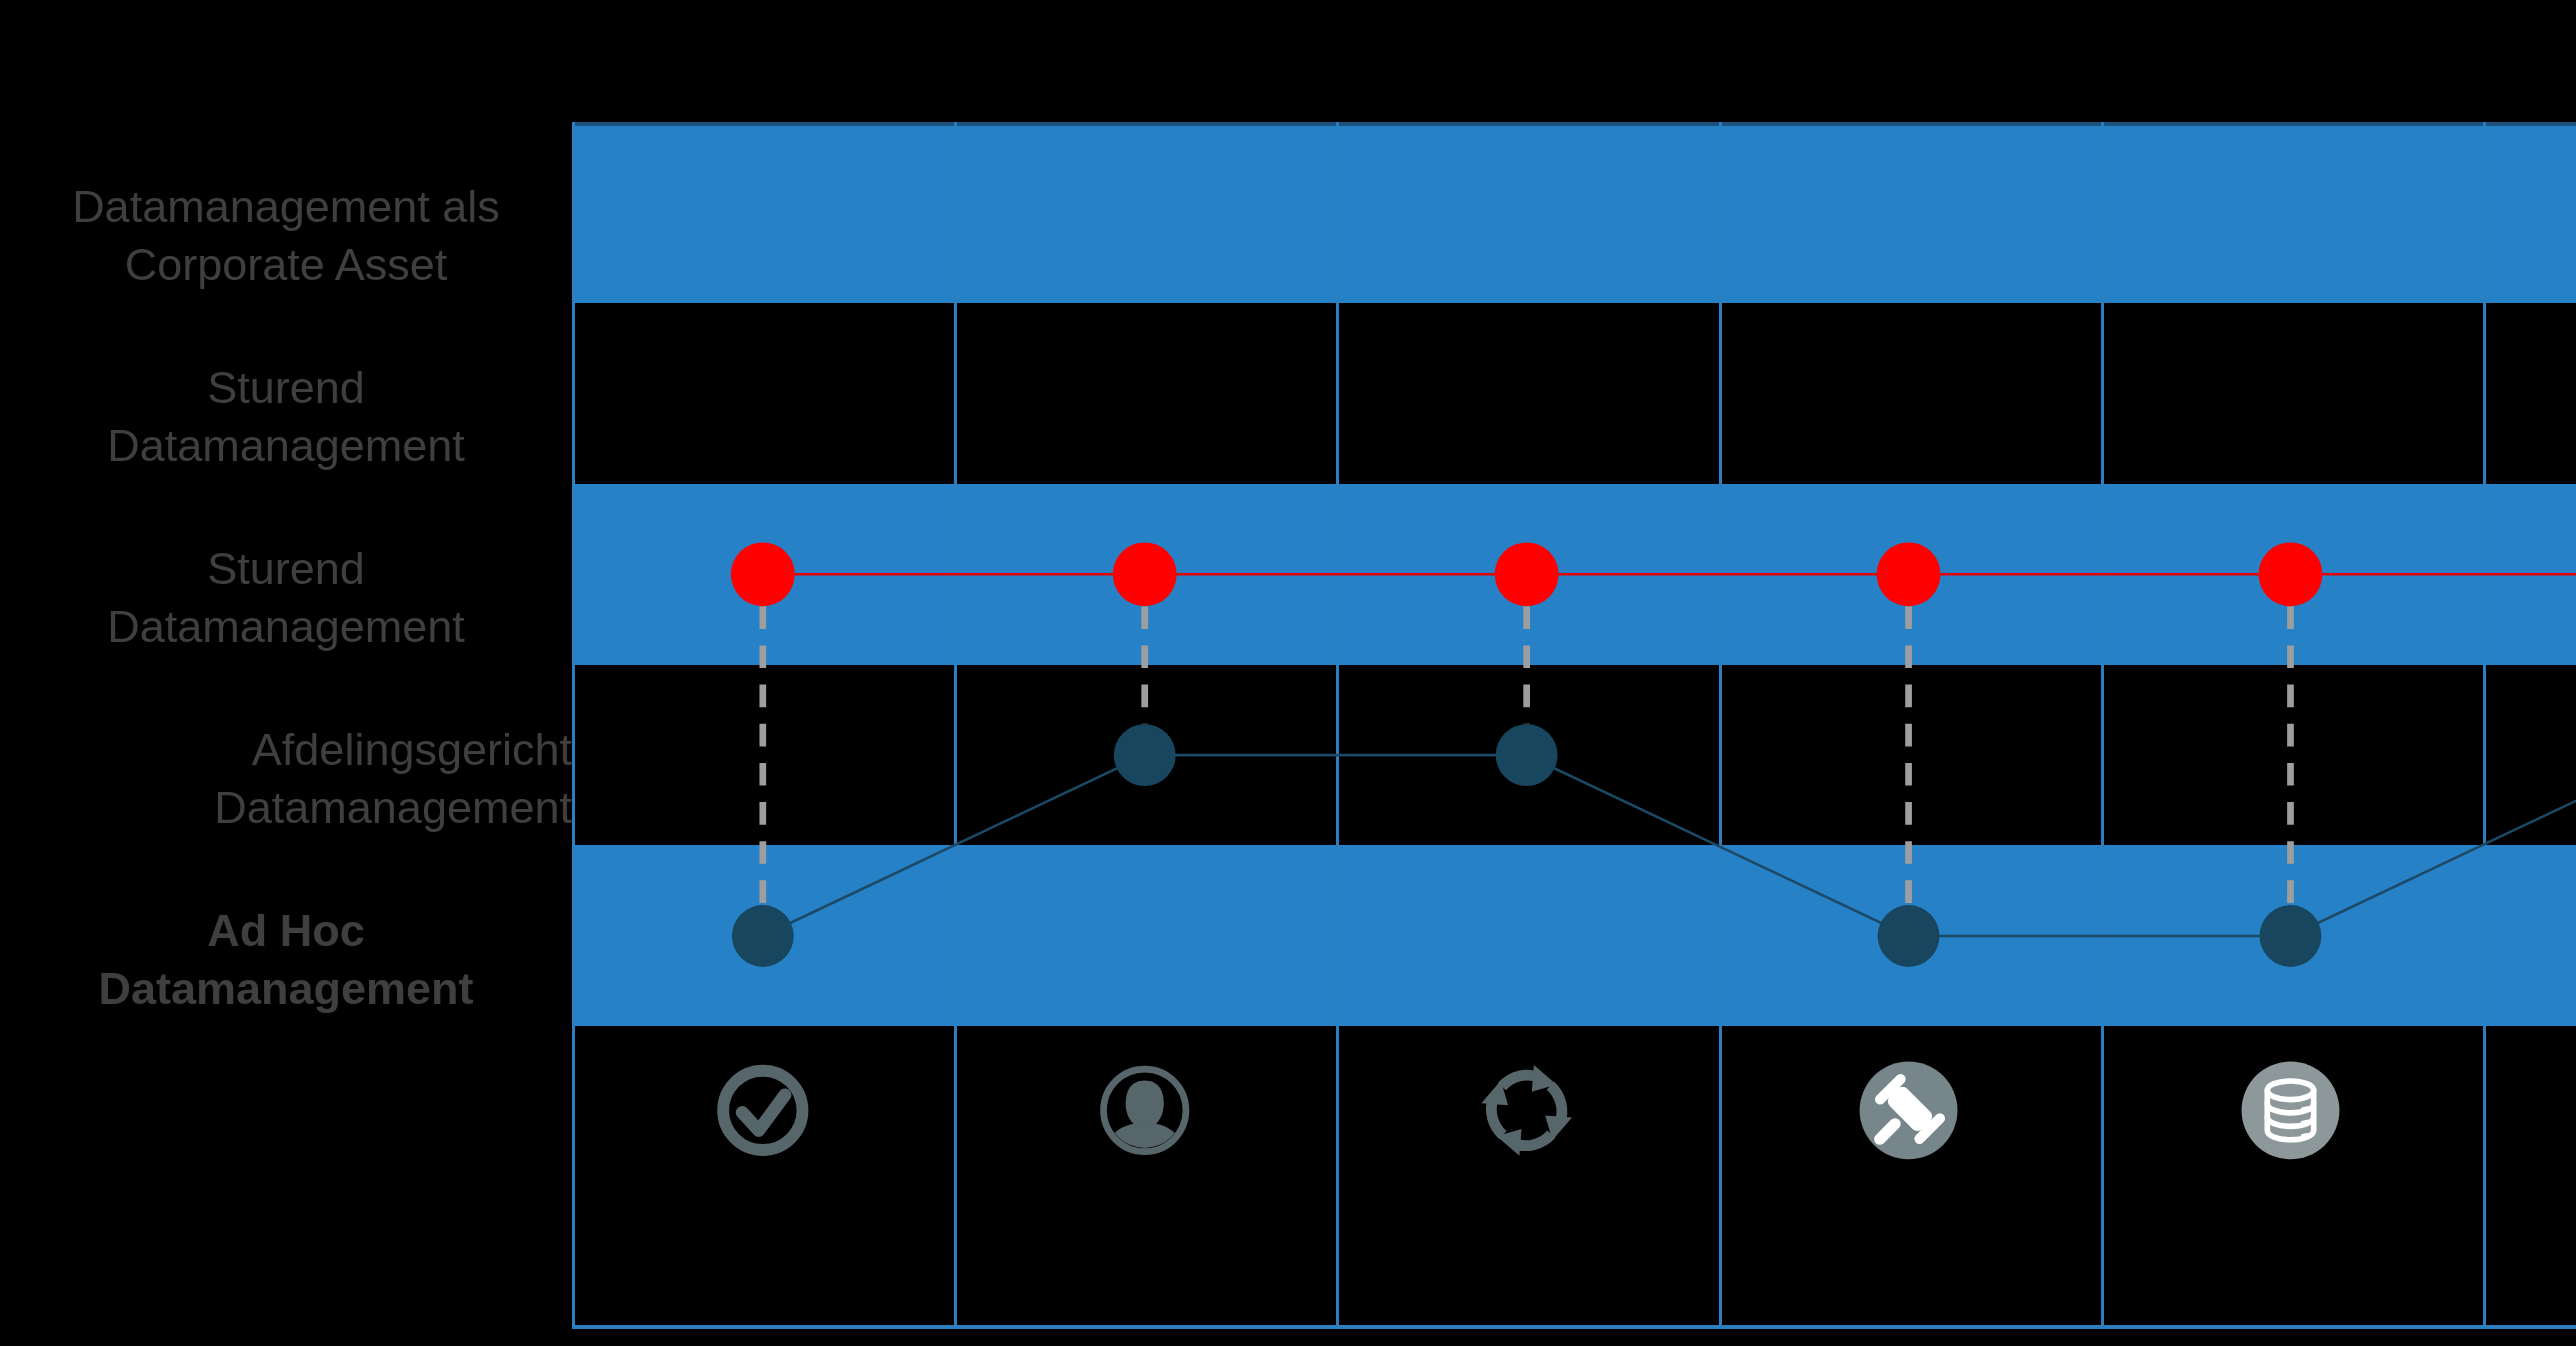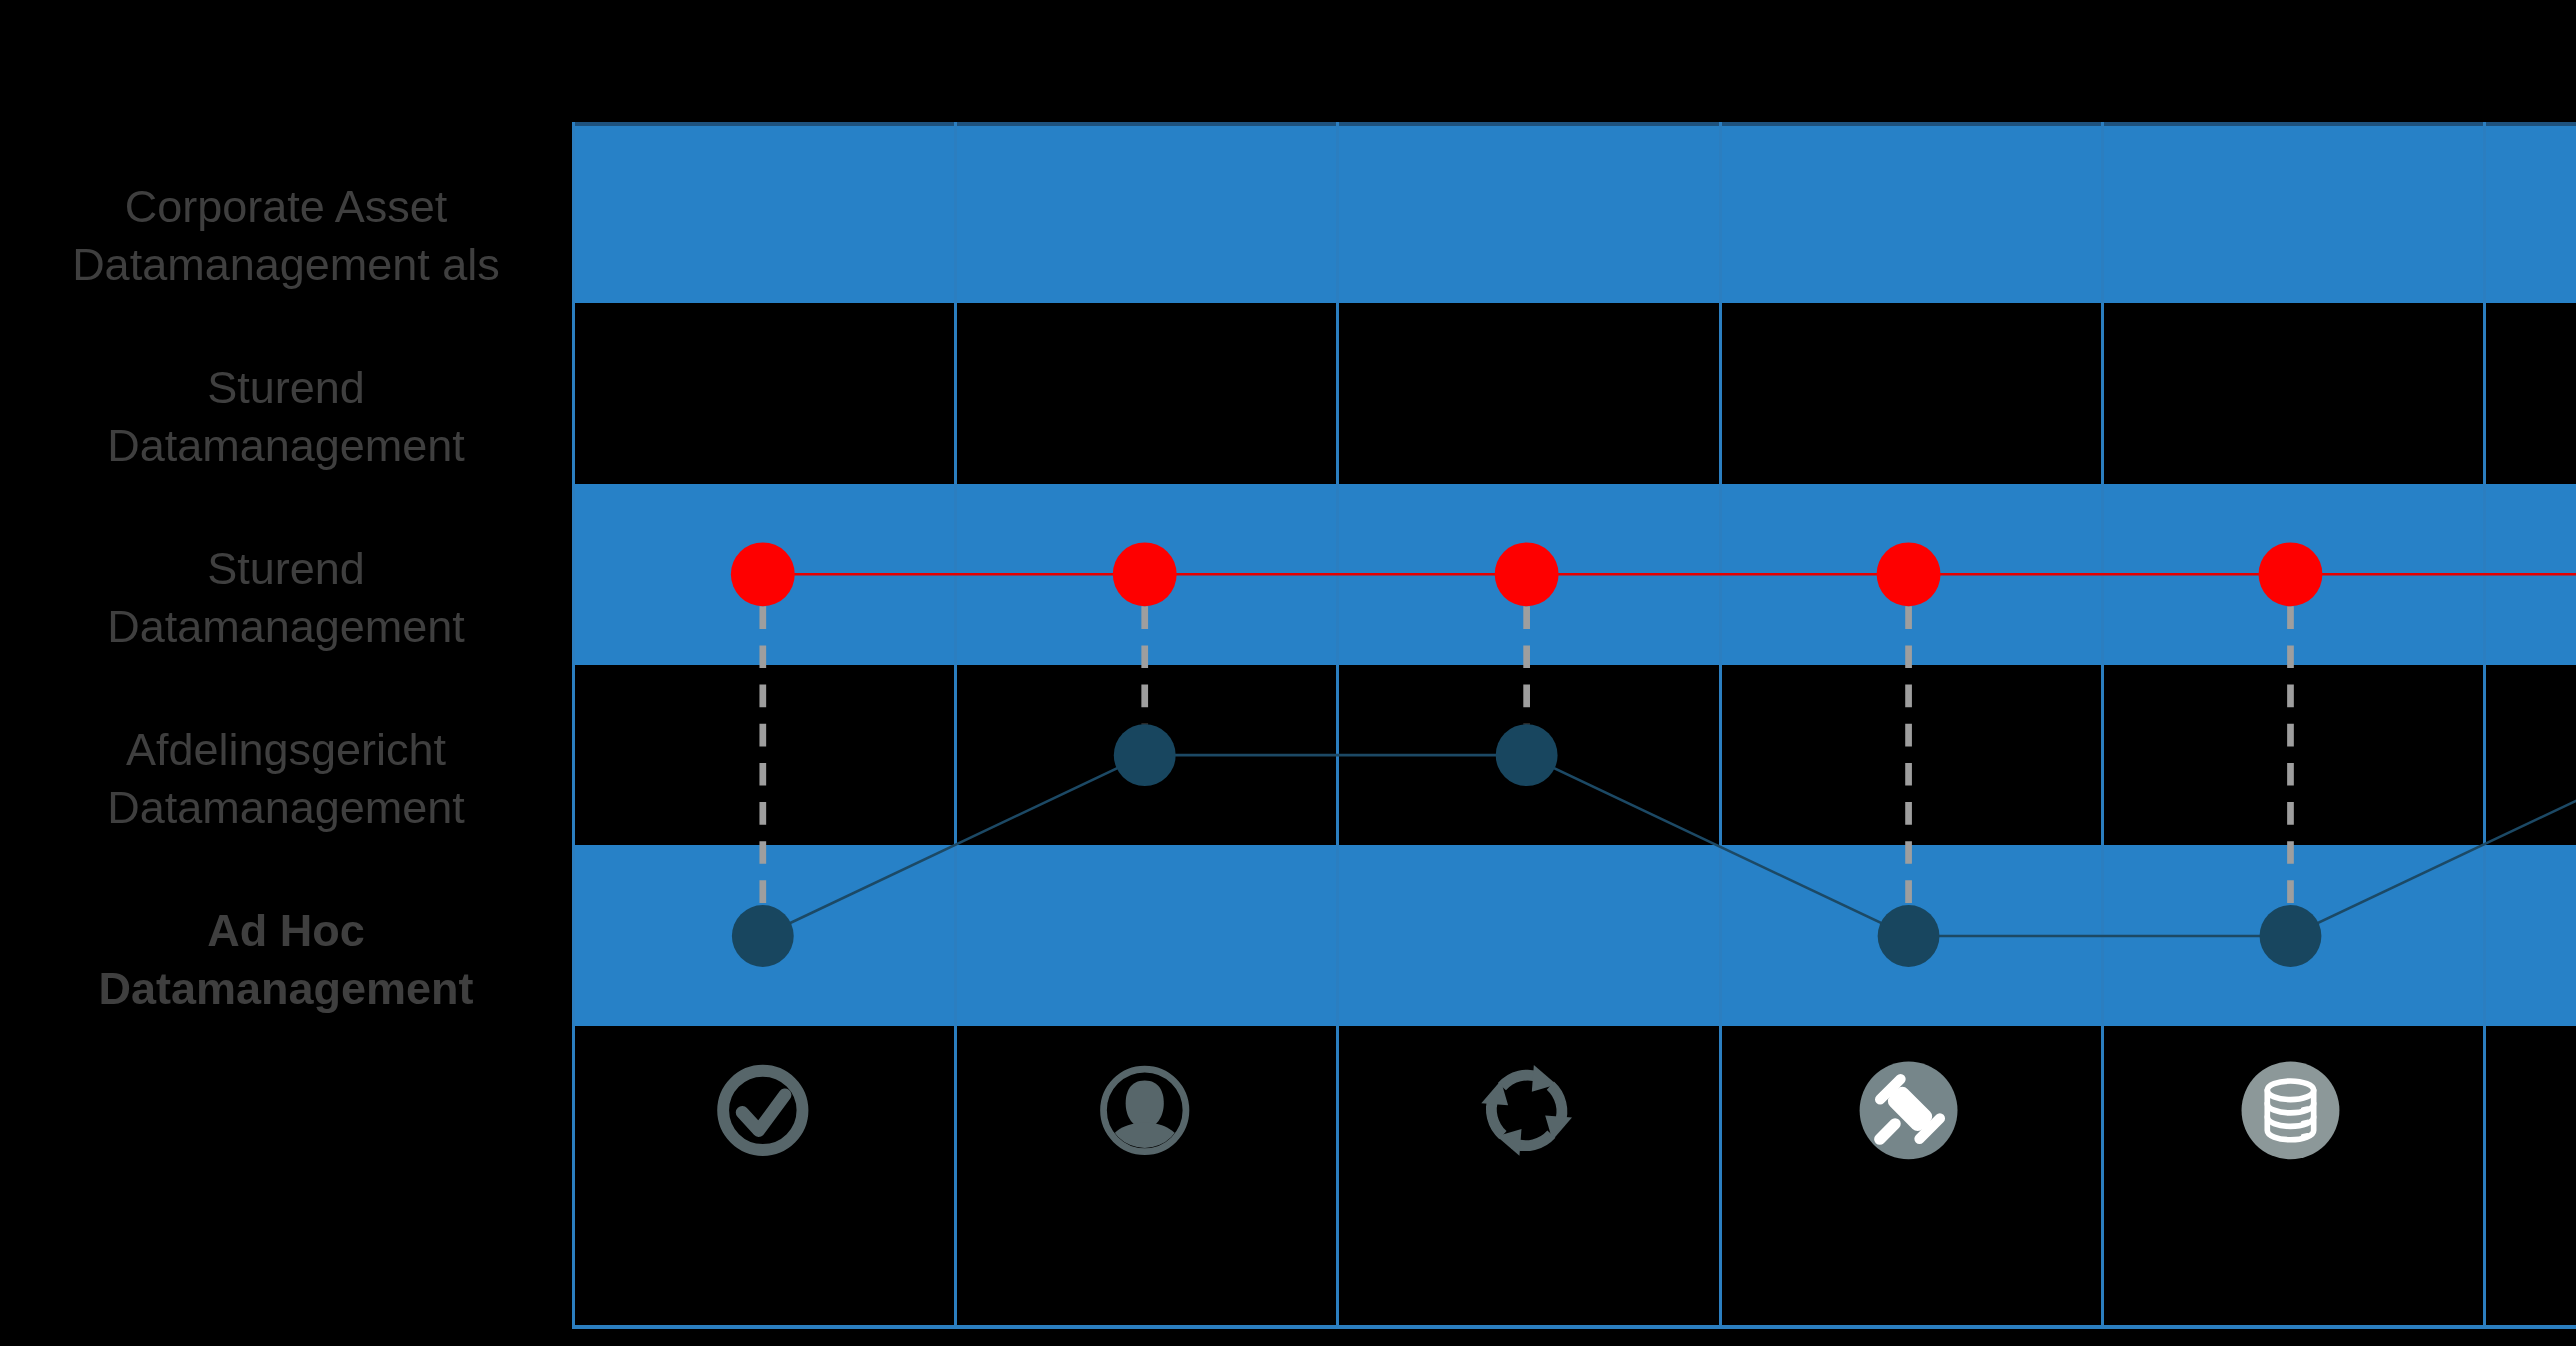--- a/index.html
+++ b/index.html
@@ -20,32 +20,32 @@
                  background:var(--grid-blue,#2B7EC0);}
   .vline{position:absolute;top:122px;height:1207px;width:3.1px;background:var(--grid-blue,#2B7EC0);}
   svg.overlay{position:absolute;left:0;top:0;}
 </style>
 </head>
 <body>
 
 <div class="stage" style="--bg: #000000; --band-blue: #2781C7; --grid-blue: #2B7EC0; --top-border: #1E527E; --label-gray: #3F3F3F;">
 
   <div class="row-label" style="top:145px;height:181px;">
+    <span class="label-line">Datamanagement als</span>
     <span class="label-line">Corporate Asset</span>
-    <span class="label-line">Datamanagement als</span>
   </div>
   <div class="row-label" style="top:326px;height:181px;">
     <span class="label-line">Sturend</span>
     <span class="label-line">Datamanagement</span>
   </div>
   <div class="row-label" style="top:507px;height:181px;">
     <span class="label-line">Sturend</span>
     <span class="label-line">Datamanagement</span>
   </div>
-  <div class="row-label" style="top:688px;height:181px;">
+  <div class="row-label" style="top:688px;height:181px;align-items:flex-end;">
     <span class="label-line">Afdelingsgericht</span>
     <span class="label-line">Datamanagement</span>
   </div>
   <div class="row-label" style="top:869px;height:181px;font-weight:bold;">
     <span class="label-line">Ad Hoc</span>
     <span class="label-line">Datamanagement</span>
   </div>
 
   <div class="band blue" style="top:126px;height:177px;"></div>
   <div class="band dark" style="top:303px;height:181px;"></div>

